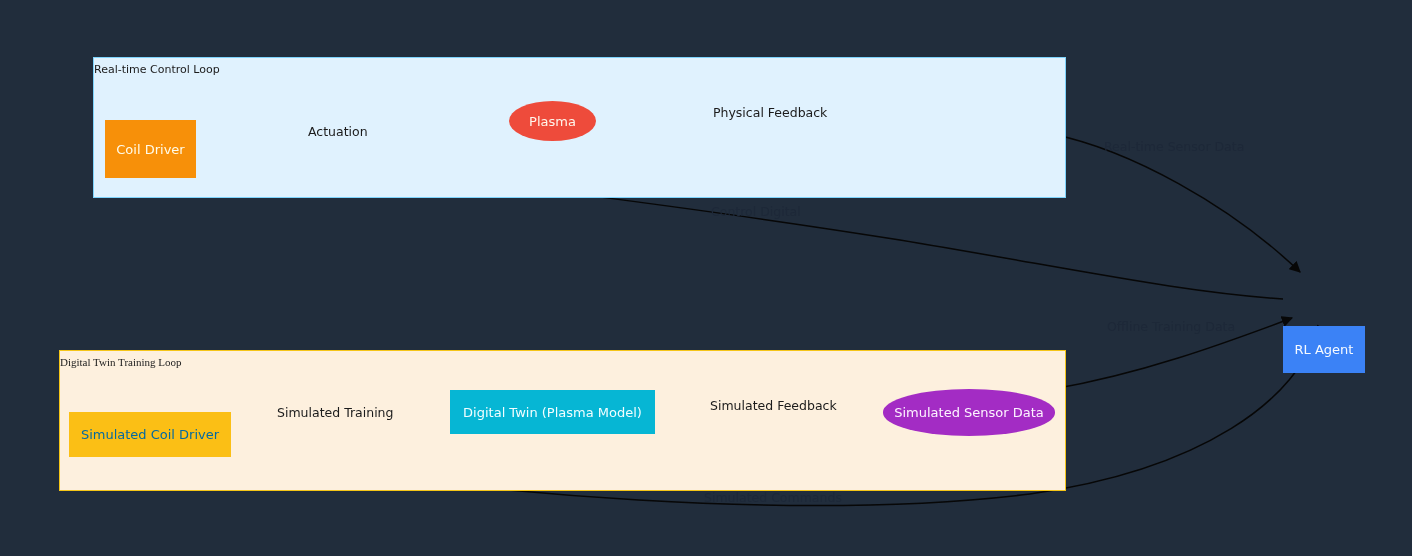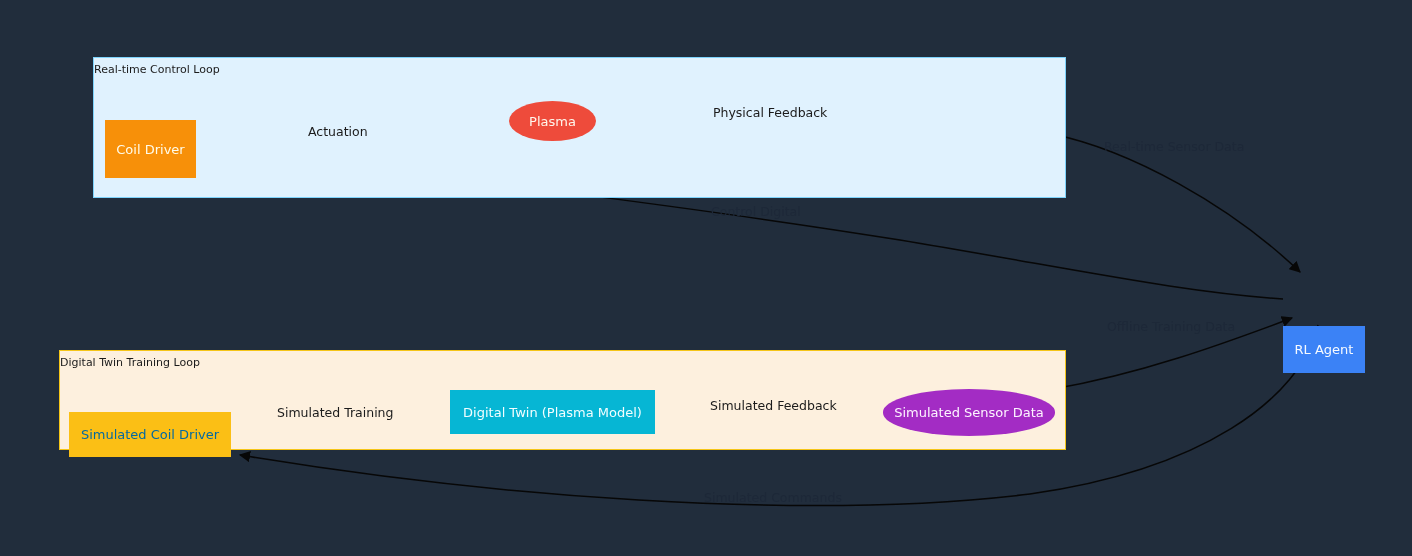--- a/index.html
+++ b/index.html
@@ -51,23 +51,24 @@
     z-index: 6;
   }
 
   
   #cluster-realtime {
     left: 93px; top: 57px; width: 973px; height: 141px;
     background: #e0f2fe;
     border: 1.6px solid #7dd3fc;
   }
   #cluster-digitaltwin {
-    left: 59px; top: 350px; width: 1007px; height: 100px;
+    left: 59px; top: 350px; width: 1007px; height: 141px;
     background: #fdf0de;
     border: 1.8px solid #f5c518;
+    font-family: Liberation Serif, serif;
   }
   #cluster-realtime .cluster-title { top: 5px; }
   #cluster-digitaltwin .cluster-title { top: 5px; }
 
   
   #node-coil-driver {
     left: 105px; top: 120px; width: 91px; height: 58px;
     background: #f79009;
     color: #fffbe8;
   }

